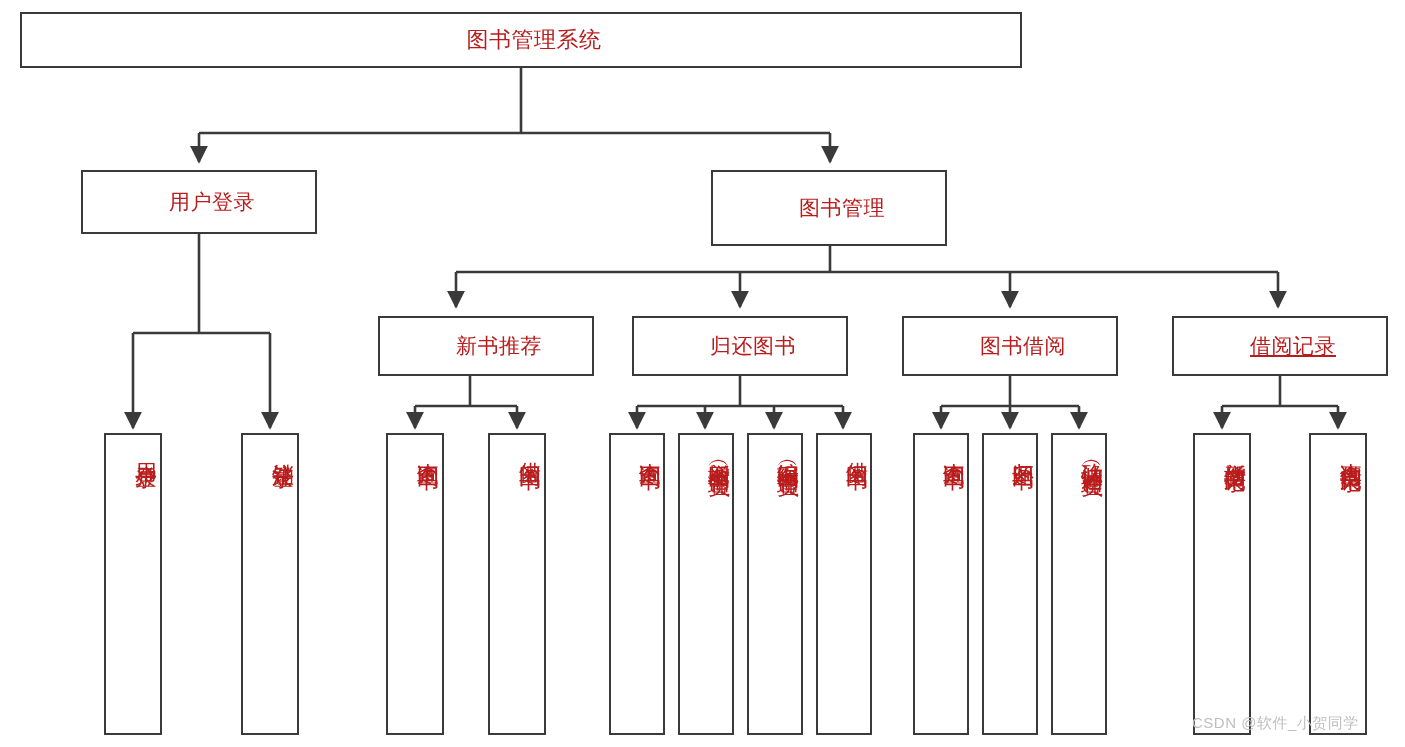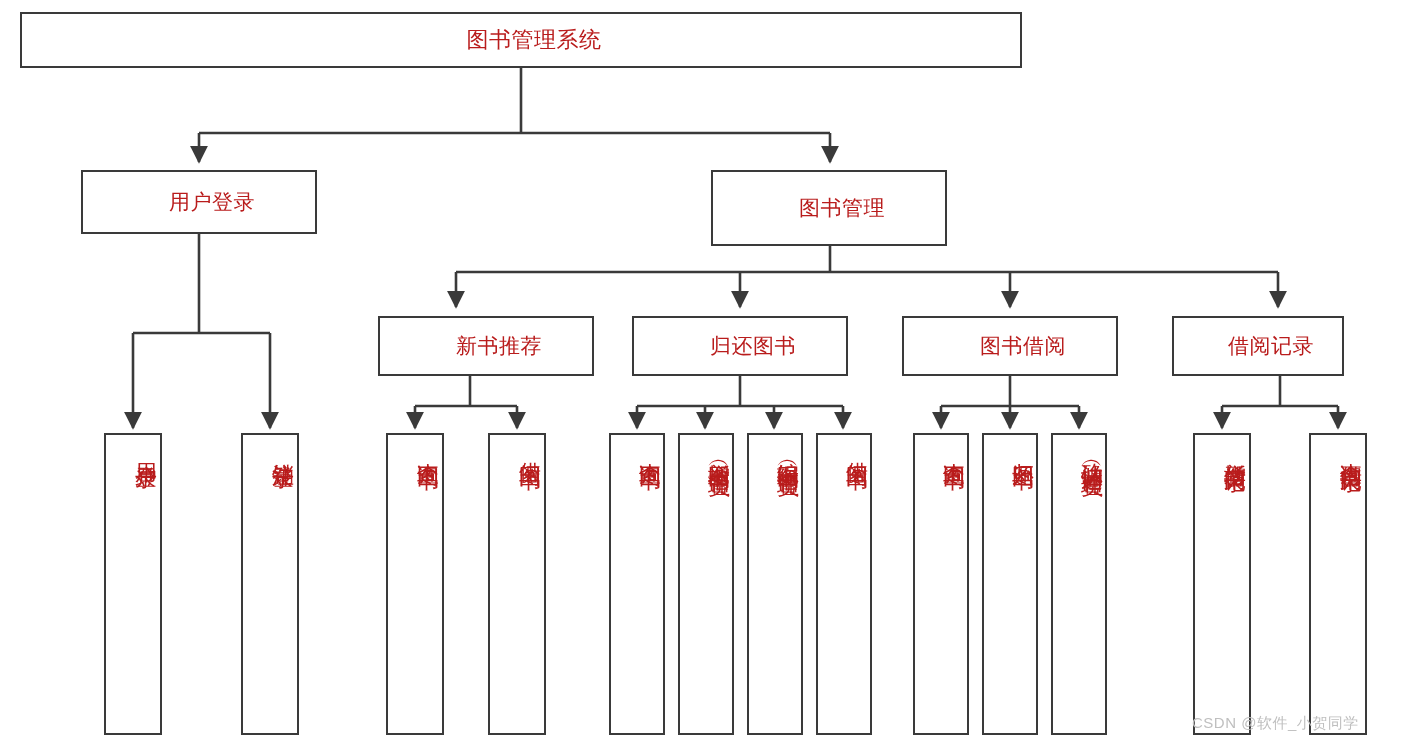--- a/index.html
+++ b/index.html
@@ -138,21 +138,21 @@
 
   <div class="node horizontal" style="left:362px; top:316px; width:216px; height:60px;margin-left:16px;">
     <span class="label">新书推荐</span>
   </div>
   <div class="node horizontal" style="left:632px; top:316px; width:216px; height:60px;">
     <span class="label">归还图书</span>
   </div>
   <div class="node horizontal" style="left:902px; top:316px; width:216px; height:60px;">
     <span class="label">图书借阅</span>
   </div>
-  <div class="node horizontal" style="left:1172px; top:316px; width:172px; height:60px;">
+  <div class="node horizontal" style="left:1172px; top:316px; width:216px; height:60px;text-decoration:underline;">
     <span class="label">借阅记录</span>
   </div>
 
   <div class="node vertical" style="left:104px; top:433px; width:58px; height:302px;">
     <span class="label">用户登录</span>
   </div>
   <div class="node vertical" style="left:241px; top:433px; width:58px; height:302px;">
     <span class="label">注销登录</span>
   </div>
 

